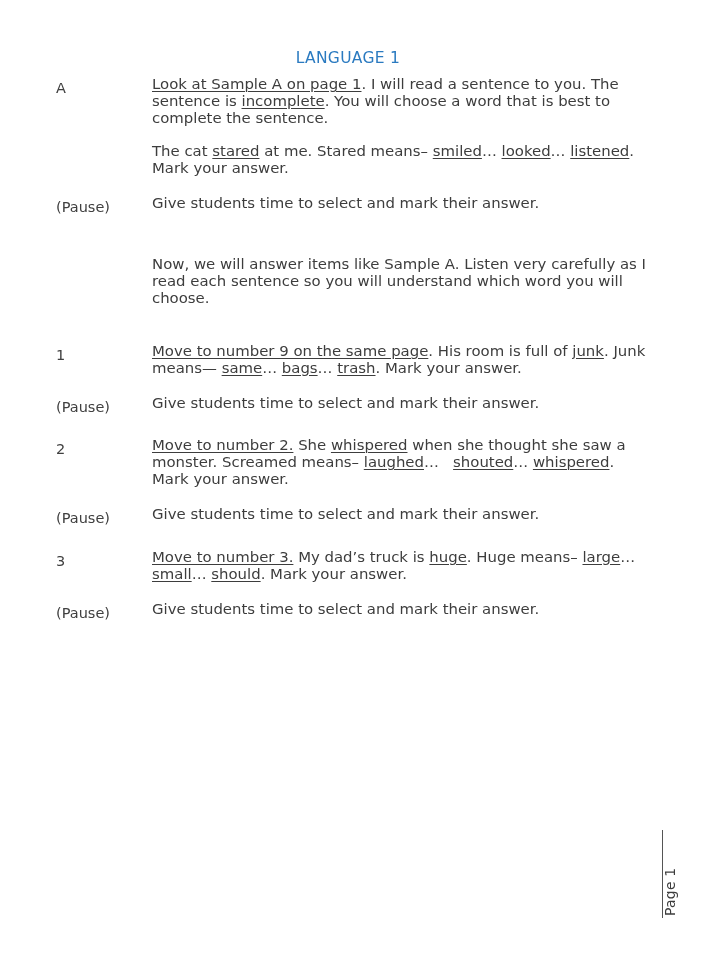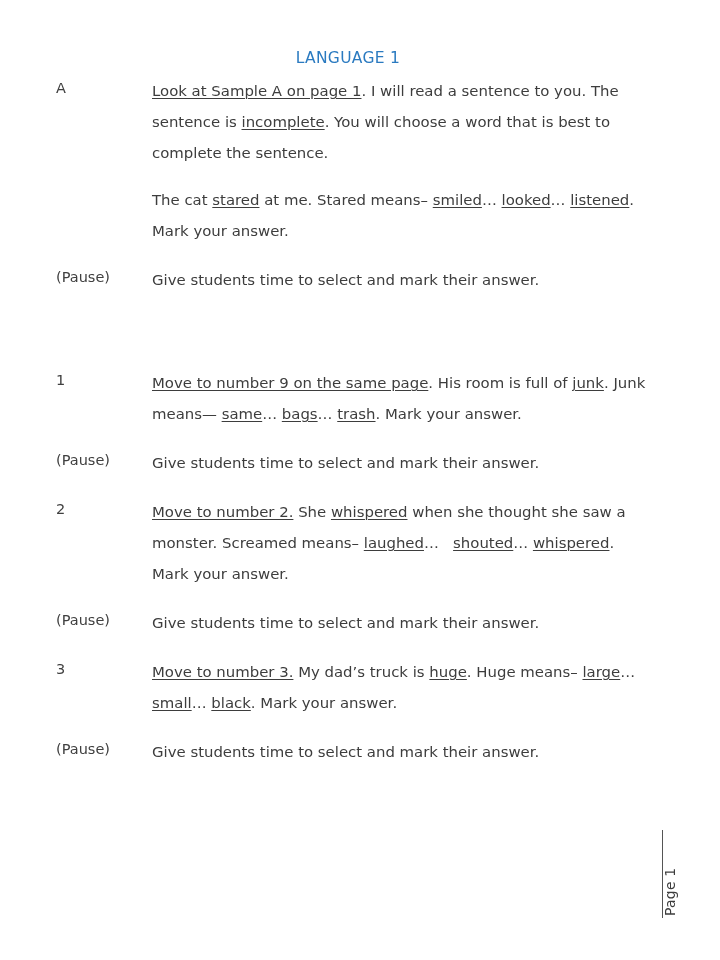--- a/index.html
+++ b/index.html
@@ -52,21 +52,21 @@
     flex: 0 0 96px;
     font-size: 14.5px;
     line-height: 24.6px;
     color: #404040;
     white-space: nowrap;
   }
 
   .row-text {
     flex: 1 1 auto;
     font-size: 14.9px;
-    line-height: 31px;
+    line-height: 17px;
     color: #3d3d3d;
     max-width: 496px;
   }
 
   .row-text u {
     text-decoration: underline;
     text-underline-offset: 1.5px;
     text-decoration-thickness: 1px;
   }
   .gap-md { height: 16px; }
@@ -132,20 +132,24 @@
     <div class="row">
       <div class="row-label">(Pause)</div>
       <div class="row-text">Give students time to select and mark their answer.</div>
     </div>
 
     <div class="gap-lg"></div>
 
 
     <div class="gap-lg"></div>
 
+    <div class="row">
+      <div class="row-label"></div>
+      <div class="row-text">Now, we will answer items like Sample A. Listen very carefully as I read each sentence so you will understand which word you will choose.</div>
+    </div>
 
     <div class="gap-lg"></div>
 
 
     <div class="gap-lg"></div>
 
     <div class="row">
       <div class="row-label">1</div>
       <div class="row-text"><u>Move to number 9 on the same page</u><span>. His room is full of </span><u>junk</u><span>. Junk means— </span><u>same</u><span>… </span><u>bags</u><span>… </span><u>trash</u><span>. Mark your answer.</span></div>
     </div>
@@ -168,21 +172,21 @@
 
     <div class="row">
       <div class="row-label">(Pause)</div>
       <div class="row-text">Give students time to select and mark their answer.</div>
     </div>
 
     <div class="gap-lg"></div>
 
     <div class="row">
       <div class="row-label">3</div>
-      <div class="row-text"><u>Move to number 3.</u><span> My dad’s truck is </span><u>huge</u><span>. Huge means– </span><u>large</u><span>… </span><u>small</u><span>… </span><u>black</u><span>. Mark your answer.</span></div>
+      <div class="row-text"><u>Move to number 3.</u><span> My dad’s truck is </span><u>huge</u><span>. Huge means– </span><u>large</u><span>… </span><u>small</u><span>… </span><u>should</u><span>. Mark your answer.</span></div>
     </div>
 
     <div class="gap-lg"></div>
 
     <div class="row">
       <div class="row-label">(Pause)</div>
       <div class="row-text">Give students time to select and mark their answer.</div>
     </div>
 
   </div>

